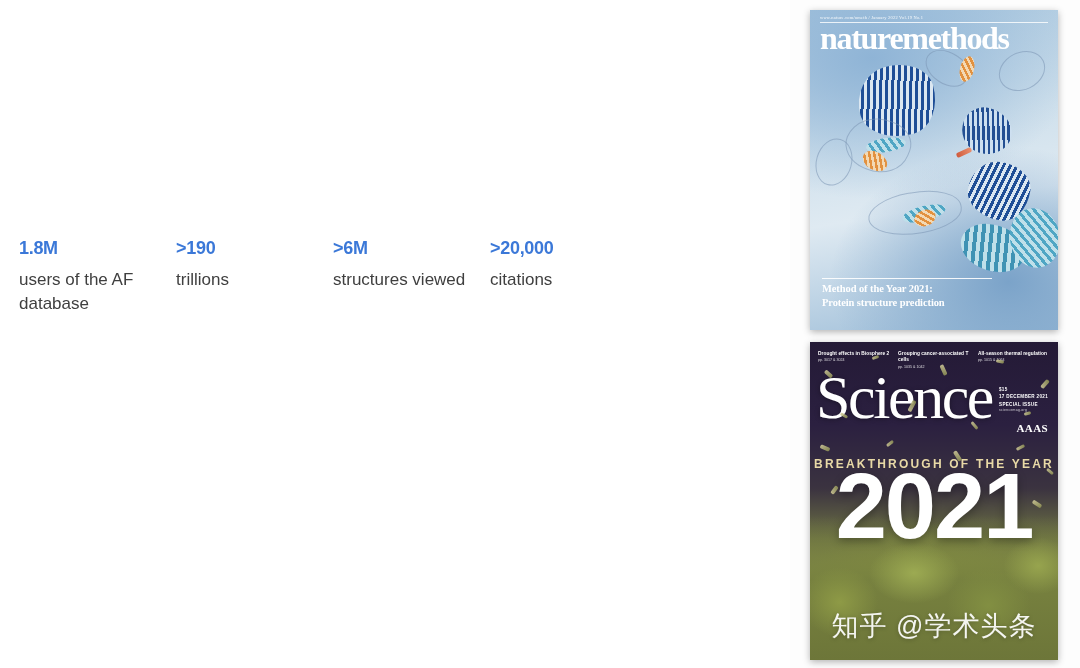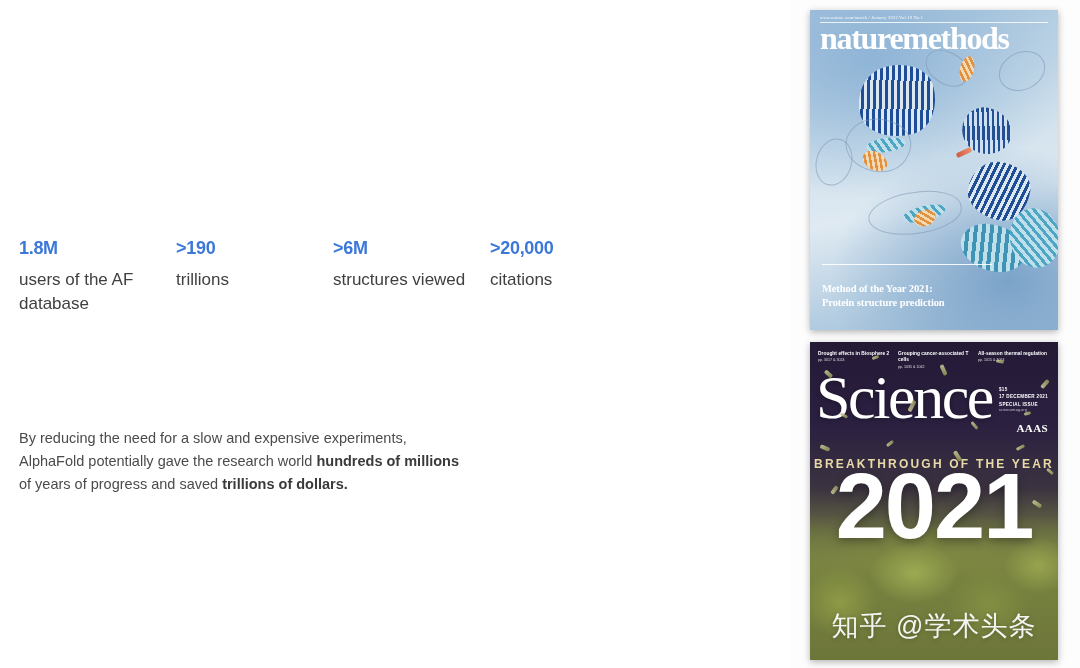--- a/index.html
+++ b/index.html
@@ -125,21 +125,21 @@
     color: #ffffff;
     letter-spacing: -1.3px;
     white-space: nowrap;
   }
   .nm-masthead .thin { font-weight: 700; }
   .nm-caption {
     position: absolute;
     left: 12px;
     bottom: 20px;
     width: 170px;
-    padding-top: 17px;
+    padding-top: 3px;
     border-top: 0.9px solid rgba(255,255,255,0.9);
     font-family: "Liberation Serif", serif;
     font-weight: 700;
     font-size: 10.5px;
     line-height: 1.32;
     color: #ffffff;
     letter-spacing: -0.1px;
   }
   
   .nm-art { position: absolute; inset: 0; }
@@ -340,25 +340,20 @@
       <div class="stat-label">structures viewed</div>
     </div>
 
     <div class="stat-col">
       <div class="stat-value">&gt;20,000</div>
       <div class="stat-label">citations</div>
     </div>
 
   </div>
 
-  <div class="summary">
-    <span>By reducing the need for a slow and expensive experiments,</span><br>
-    <span>AlphaFold potentially gave the research world </span><b>hundreds of millions</b><br>
-    <span>of years of progress and saved </span><b>trillions of dollars.</b>
-  </div>
 
 </div>
 
 <div class="covers">
 
   <div class="cover cover-nature">
 
     <div class="nm-art">
       <div class="ribbon rb-sheet" style="left:48px; top:55px;  width:78px;  height:72px; transform:rotate(-16deg);"></div>
       <div class="ribbon rb-coil" style="left:36px; top:108px; width:62px;  height:52px; transform:rotate(22deg); border-radius:60% 40% 55% 45%;"></div>

